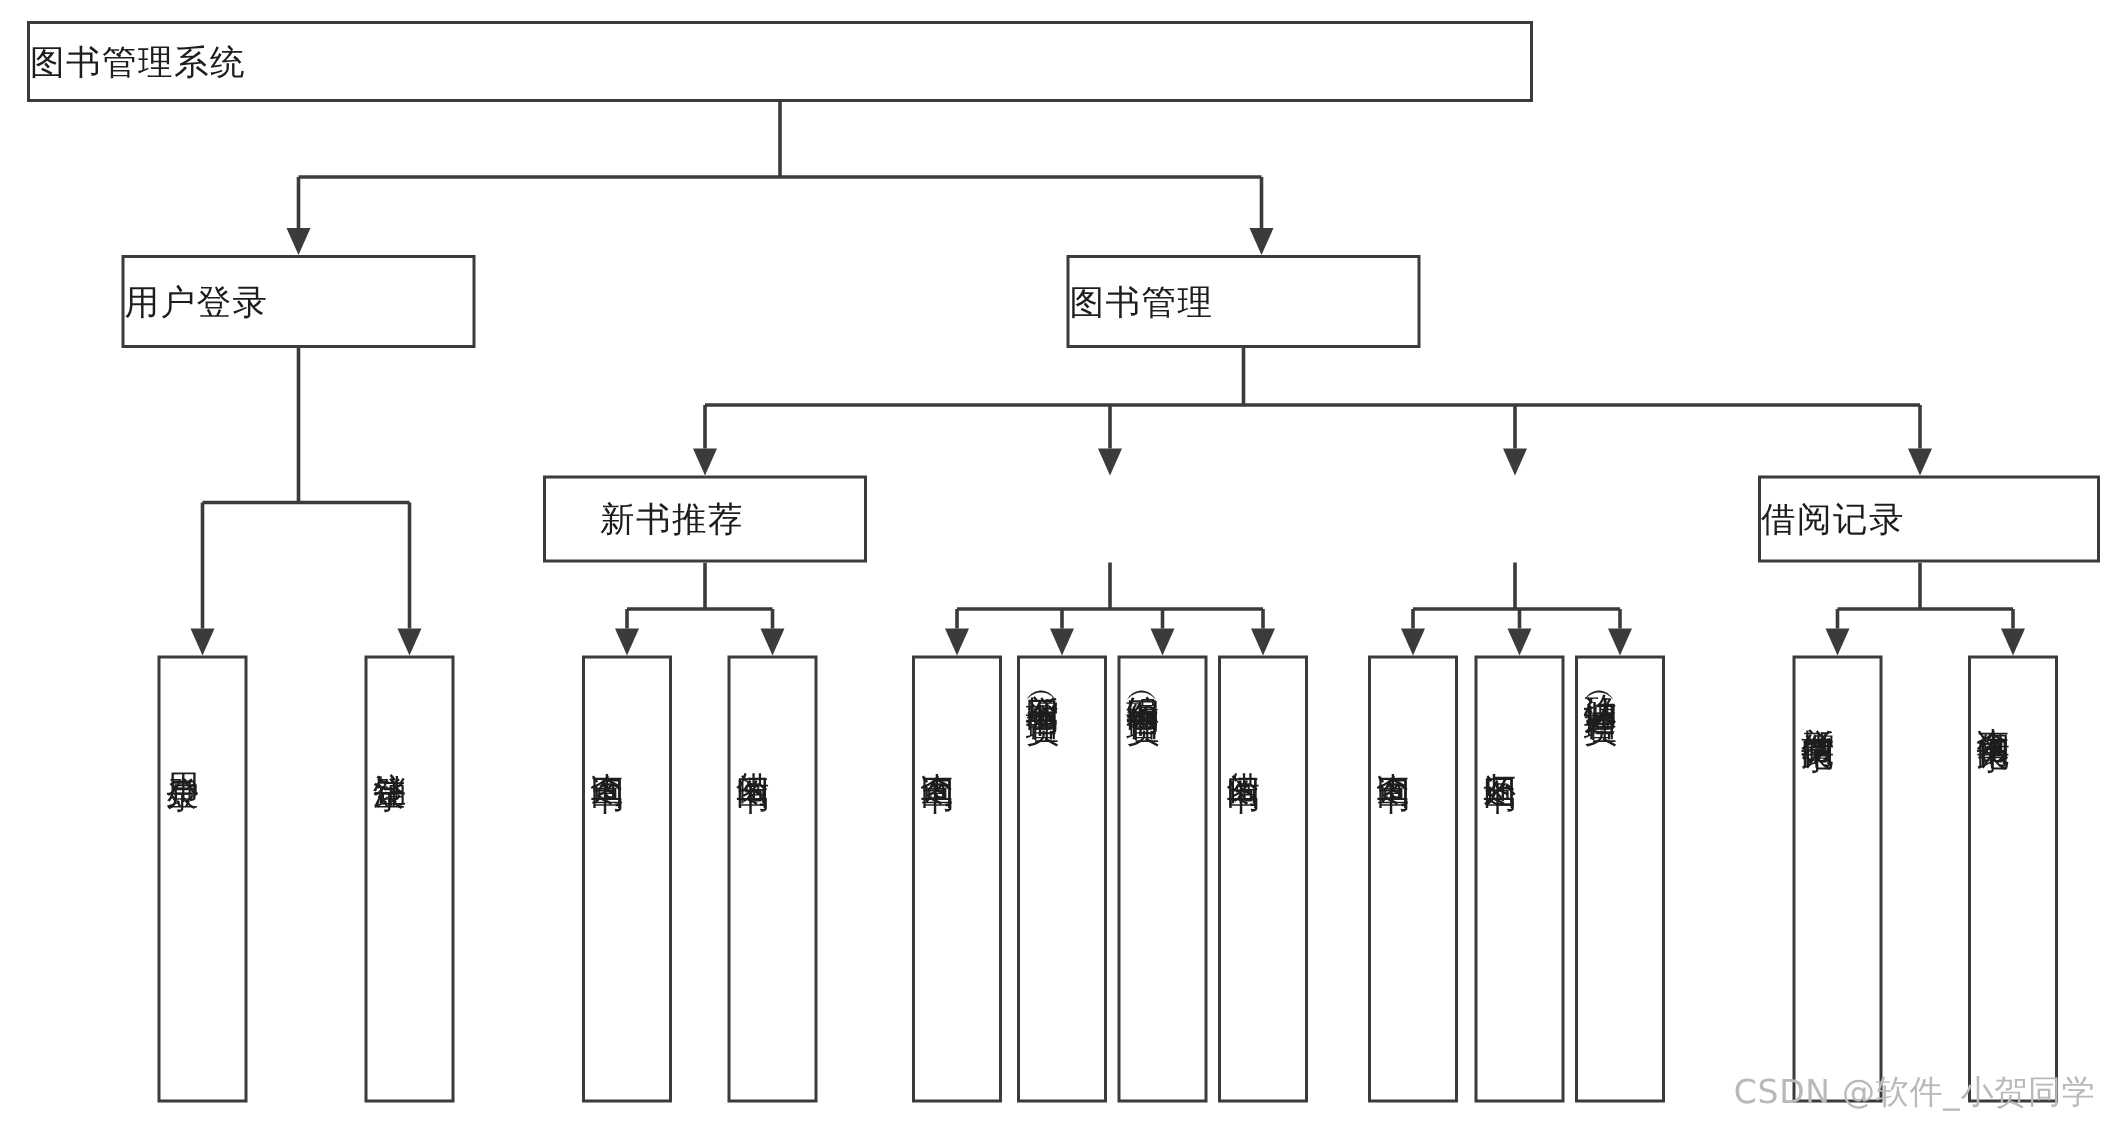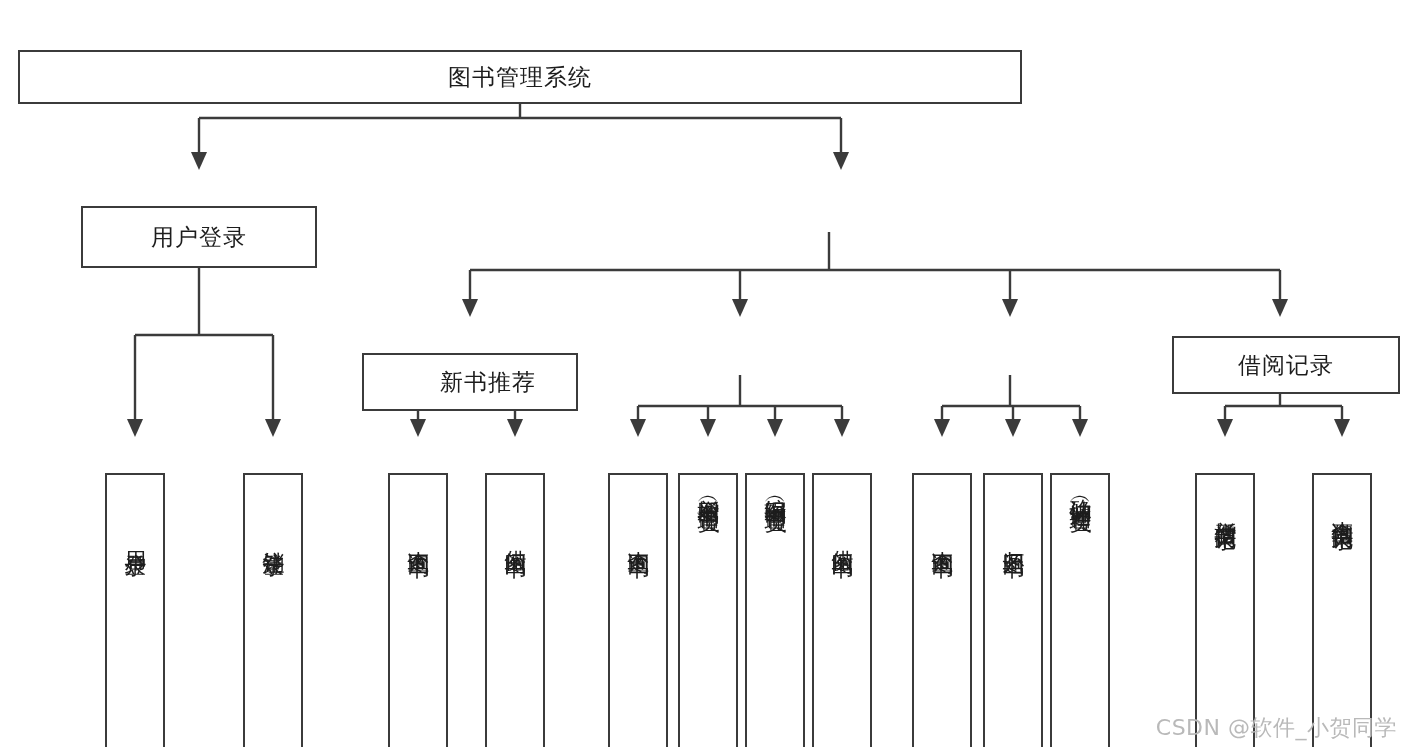--- a/index.html
+++ b/index.html
@@ -17,23 +17,21 @@
     background: #ffffff;
     overflow: hidden;
   }
   .node {
     position: absolute;
     box-sizing: border-box;
     background: #ffffff;
     border: 2px solid #3b3b3b;
     display: flex;
     align-items: center;
-    justify-content: center;
     color: #1d1d1d;
-    margin-top: 36px;
   }
   .node.h {
     font-size: 23px;
     letter-spacing: 1px;
   }
   .node.v {
     align-items: flex-start;
     padding-top: 10px;
   }
   .vlabel {
@@ -143,25 +141,28 @@
     <polygon class="arrowhead" points="1334,419 1350,419 1342,437"></polygon>
   </svg>
 
   <div class="node h" style="left:18px; top:14px; width:1004px; height:54px;">
     <span>图书管理系统</span>
   </div>
 
   <div class="node h" style="left:81px; top:170px; width:236px; height:62px;">
     <span>用户登录</span>
   </div>
+  <div class="node h" style="left:711px; top:170px; width:236px; height:62px;">
+    <span>图书管理</span>
+  </div>
 
   <div class="node h" style="left:362px; top:317px; width:216px; height:58px;padding-left:36px;">
     <span>新书推荐</span>
   </div>
-  <div class="node h" style="left:1172px; top:300px; width:228px; height:58px;">
+  <div class="node h" style="left:1172px; top:317px; width:228px; height:58px;">
     <span>借阅记录</span>
   </div>
 
   <div class="node v" style="left:105px; top:437px; width:60px; height:298px; padding-top:58px;">
     <span class="vlabel">用户登录</span>
   </div>
   <div class="node v" style="left:243px; top:437px; width:60px; height:298px; padding-top:58px;">
     <span class="vlabel">注销登录</span>
   </div>
 

